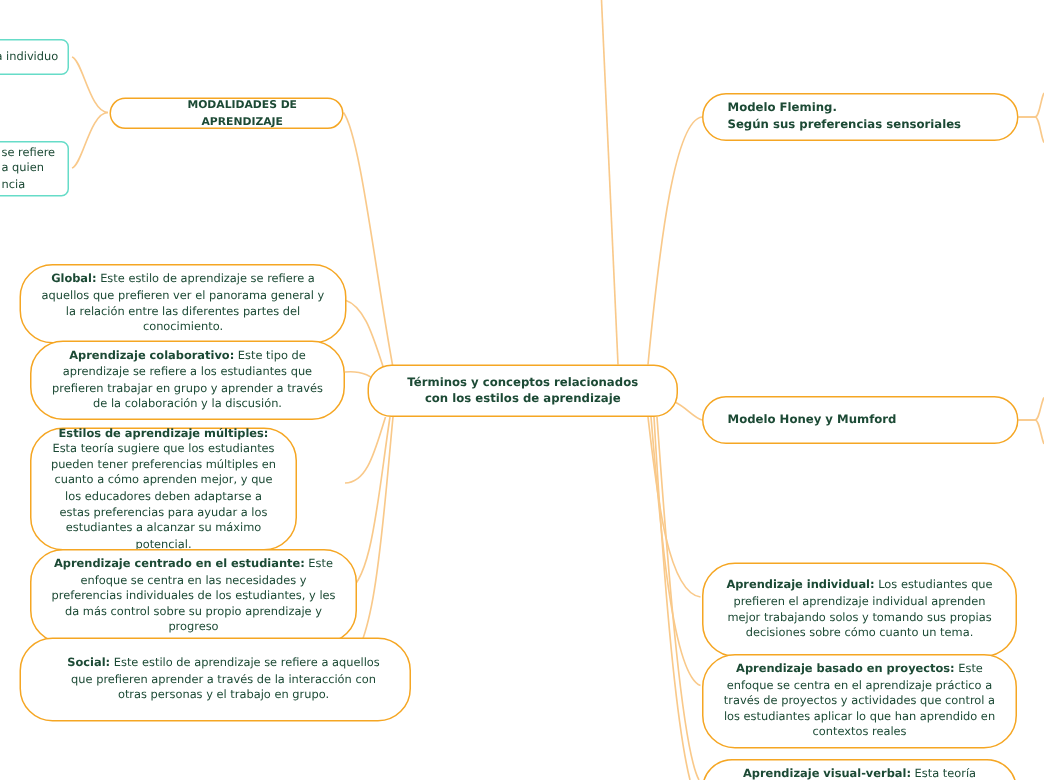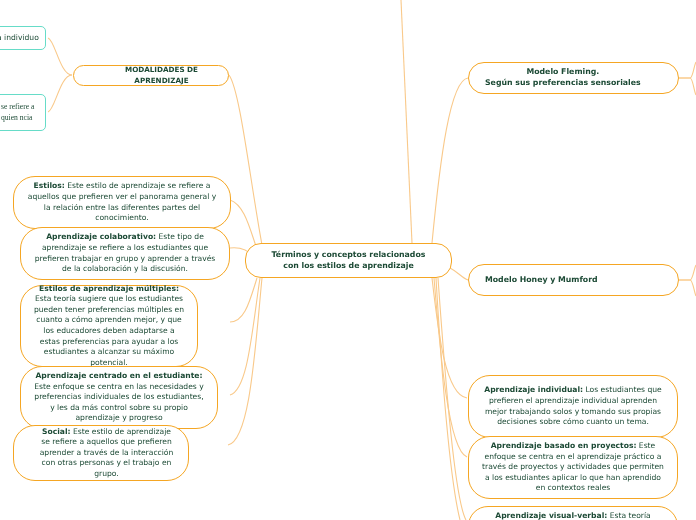--- a/index.html
+++ b/index.html
@@ -92,69 +92,69 @@
       <path d="M 679 78 L 690 78 C 693 78, 694 92, 696 95"></path>
       <path d="M 679 280 L 690 280 C 693 280, 694 268, 696 265"></path>
       <path d="M 679 280 L 690 280 C 693 280, 694 292, 696 296"></path>
     </g>
   </svg>
 
   <div class="node teal" style="left:-10px; top:26px; width:56px; height:24px;">
     <span>a individuo</span>
   </div>
   <div class="node teal" style="left:-10px; top:94px; width:56px; height:37px; padding-left:10px;">
-    <span style="display:block; width:36px;font-family:Liberation Serif, serif;">se refiere a quien ncia</span>
+    <span style="display:block; width:36px;">se refiere a quien ncia</span>
   </div>
 
   <div class="node main" style="left:73px; top:65px; width:156px; height:21px; font-size:7.2px;">
     <span>MODALIDADES DE APRENDIZAJE</span>
   </div>
 
   <div class="node" style="left:13px; top:176px; width:218px; height:53px;">
-    <span class="inner"><b>Estilos:</b><span> Este estilo de aprendizaje se refiere a aquellos que prefieren ver el panorama general y la relación entre las diferentes partes del conocimiento.</span></span>
+    <span class="inner"><b>Global:</b><span> Este estilo de aprendizaje se refiere a aquellos que prefieren ver el panorama general y la relación entre las diferentes partes del conocimiento.</span></span>
   </div>
 
   <div class="node" style="left:20px; top:227px; width:210px; height:53px;">
     <span class="inner"><b>Aprendizaje colaborativo:</b><span> Este tipo de aprendizaje se refiere a los estudiantes que prefieren trabajar en grupo y aprender a través de la colaboración y la discusión.</span></span>
   </div>
 
   <div class="node" style="left:20px; top:285px; width:178px; height:82px;">
     <span class="inner"><b>Estilos de aprendizaje múltiples:</b><span> Esta teoría sugiere que los estudiantes pueden tener preferencias múltiples en cuanto a cómo aprenden mejor, y que los educadores deben adaptarse a estas preferencias para ayudar a los estudiantes a alcanzar su máximo potencial.</span></span>
   </div>
 
-  <div class="node" style="left:20px; top:366px; width:198px; height:63px;">
+  <div class="node" style="left:20px; top:366px; width:218px; height:63px;">
     <span class="inner"><b>Aprendizaje centrado en el estudiante:</b><span> Este enfoque se centra en las necesidades y preferencias individuales de los estudiantes, y les da más control sobre su propio aprendizaje y progreso</span></span>
   </div>
 
-  <div class="node" style="left:13px; top:425px; width:176px; height:56px;padding-left:23px;">
+  <div class="node" style="left:13px; top:425px; width:261px; height:56px;padding-left:23px;">
     <span class="inner"><b>Social:</b><span> Este estilo de aprendizaje se refiere a aquellos que prefieren aprender a través de la interacción con otras personas y el trabajo en grupo.</span></span>
   </div>
 
   <div class="node main" style="left:245px; top:243px; width:207px; height:35px; padding:2px 24px;justify-content:center;">
     <span>Términos y conceptos relacionados con los estilos de aprendizaje</span>
   </div>
 
   <div class="node main left-align" style="left:468px; top:62px; width:211px; height:32px; padding-left:16px;">
     <span class="inner" style="text-align:left;">
-      <span style="display:block;text-align:center;">Modelo Fleming.</span>
+      <span style="display:block;">Modelo Fleming.</span>
       <span style="display:block;">Según sus preferencias  sensoriales</span>
     </span>
   </div>
 
   <div class="node main left-align" style="left:468px; top:264px; width:211px; height:32px; padding-left:16px;">
     <span class="inner" style="text-align:left;">
       <span style="display:block;">Modelo Honey y Mumford</span>
     </span>
   </div>
 
   <div class="node" style="left:468px; top:375px; width:210px; height:63px;">
     <span class="inner"><b>Aprendizaje individual:</b><span> Los estudiantes que prefieren el aprendizaje individual aprenden mejor trabajando solos y tomando sus propias decisiones sobre cómo cuanto un tema.</span></span>
   </div>
 
   <div class="node" style="left:468px; top:436px; width:210px; height:63px;">
-    <span class="inner"><b>Aprendizaje basado en proyectos:</b><span> Este enfoque se centra en el aprendizaje práctico a través de proyectos y actividades que permiten a los estudiantes aplicar lo que han aprendido en contextos reales</span></span>
+    <span class="inner"><b>Aprendizaje basado en proyectos:</b><span> Este enfoque se centra en el aprendizaje práctico a través de proyectos y actividades que control a los estudiantes aplicar lo que han aprendido en contextos reales</span></span>
   </div>
 
   <div class="node" style="left:468px; top:506px; width:210px; height:40px; align-items:flex-start; padding-top:4px;">
     <span class="inner"><b>Aprendizaje visual-verbal:</b><span> Esta teoría</span></span>
   </div>
 
 </div>
 
 </body></html>

